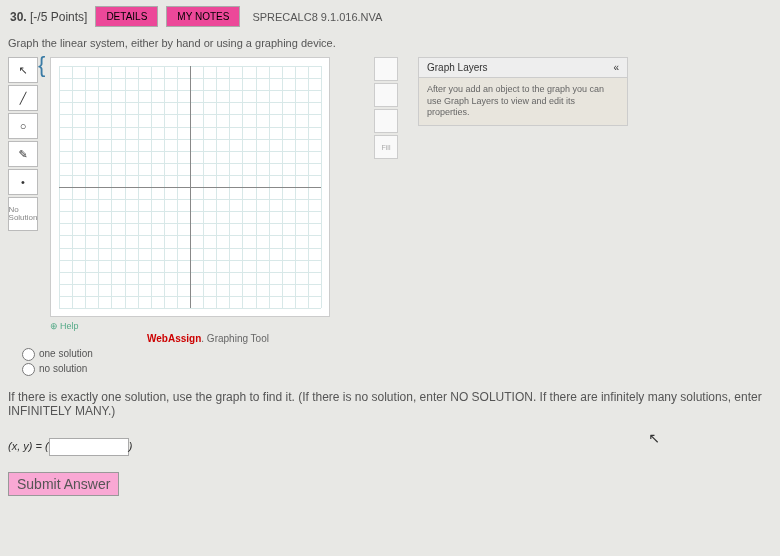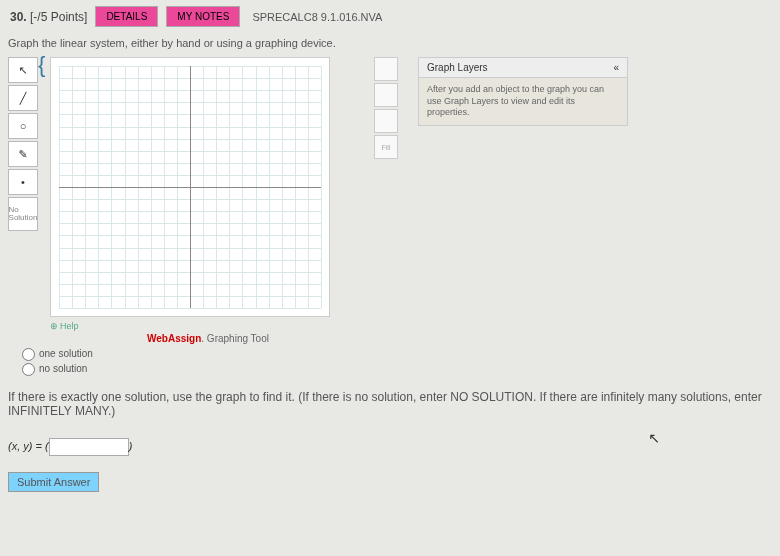--- a/index.html
+++ b/index.html
@@ -33,21 +33,21 @@
 .layers-hdr{background:#eee;border:1px solid #ccc;padding:4px 8px;font-size:10px;display:flex;justify-content:space-between;align-items:center}
 .layers-body{background:#e8e5dd;border:1px solid #ccc;border-top:none;padding:6px 8px;font-size:9px;color:#666;line-height:1.3}
 .help{font-size:9px;color:#5a8;margin-top:4px}
 .question{margin-top:14px;font-size:10px;color:#555}
 .radio-group{margin:4px 0 0 14px}
 .radio-item{display:flex;gap:4px;margin:2px 0;font-size:10px;color:#555}
 .radio-item input{margin:0}
 .followup{margin-top:14px;font-size:12px;color:#555}
 .answer-line{margin-top:20px;font-size:11px;font-style:italic}
 .answer-input{border:1px solid #aaa;width:80px;height:18px;vertical-align:middle}
-.submit{margin-top:16px;border:1px solid #999;background:#7dd3fc;padding:3px 8px;font-size:11px;color:#555;cursor:pointer}
+.submit{margin-top:16px;border:1px solid #999;background:#f9a8d4;padding:3px 8px;font-size:14px;color:#555;cursor:pointer}
 .cursor{position:absolute;right:120px;bottom:110px;font-size:14px;color:#333;pointer-events:none}
 </style>
 </head>
 <body>
 
 <div class="header">
   <span class="qnum"><b>30.</b> <span>[-/5 Points]</span></span>
   <button class="btn">DETAILS</button>
   <button class="btn">MY NOTES</button>
   <span class="source">SPRECALC8 9.1.016.NVA</span>

